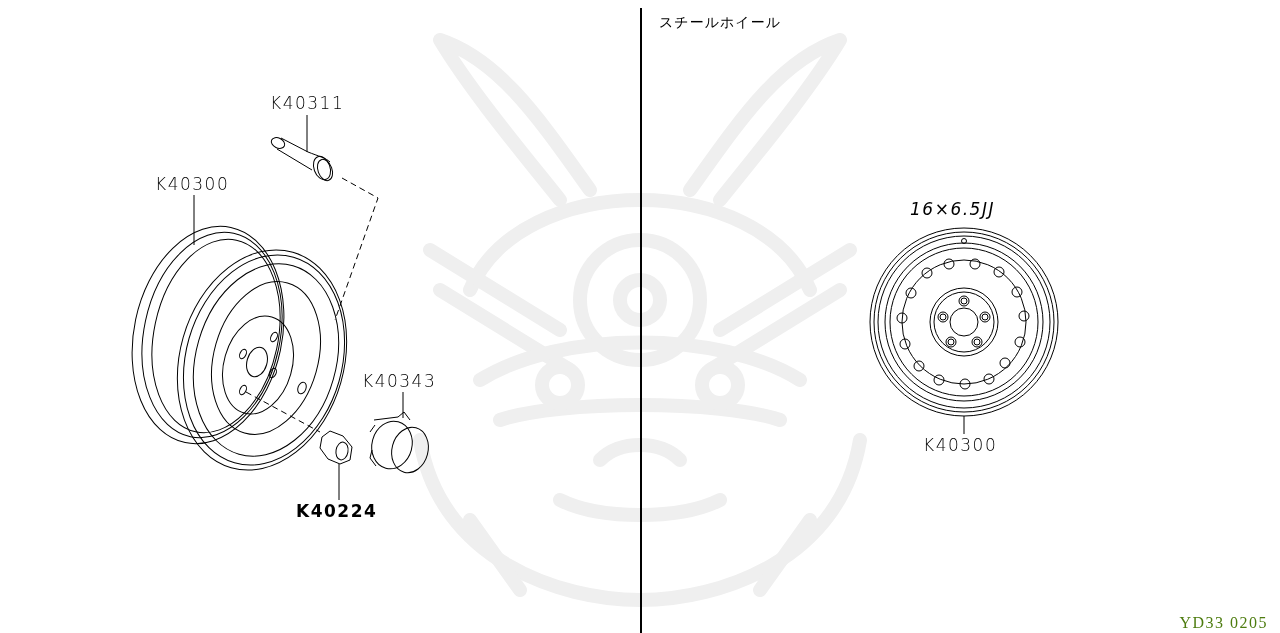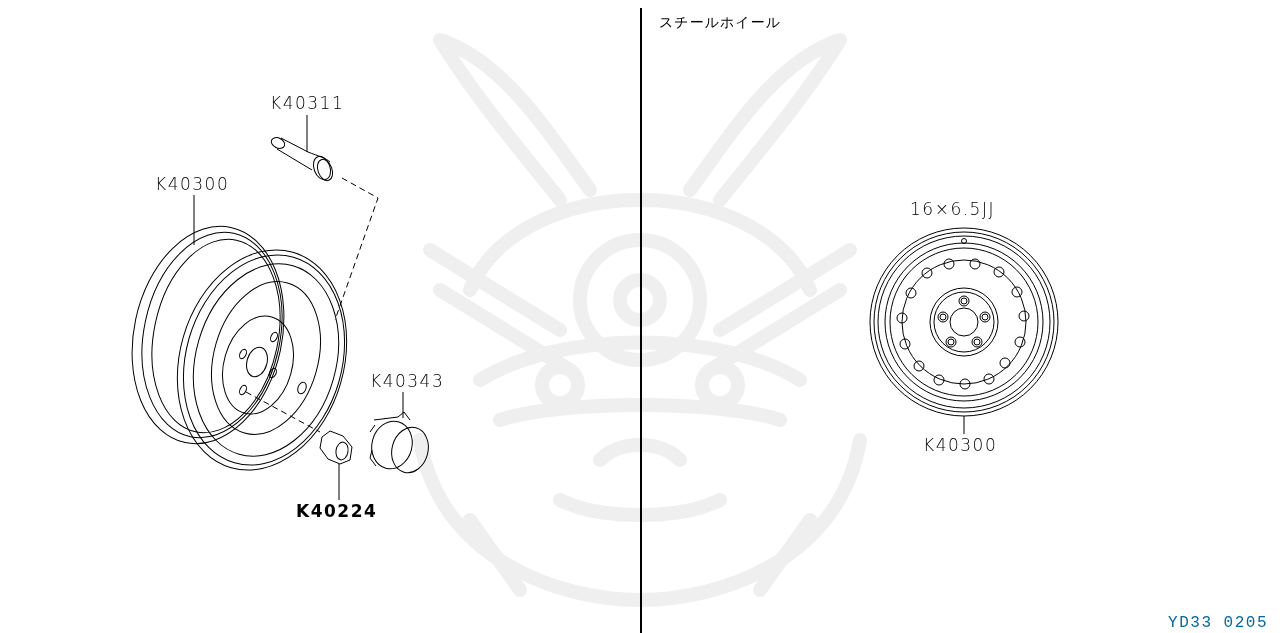--- a/index.html
+++ b/index.html
@@ -4,21 +4,21 @@
 <style>
   html, body { margin: 0; padding: 0; background: #ffffff; }
   body { width: 1280px; height: 633px; position: relative; overflow: hidden;
          font-family: "DejaVu Sans", sans-serif; }
   .canvas { position: absolute; left: 0; top: 0; width: 1280px; height: 633px; }
   .label { position: absolute; font-family: "DejaVu Sans", sans-serif; font-size: 17px;
            color: #000; letter-spacing: 1.5px; line-height: 1; white-space: nowrap; font-weight: 300; text-align: right; }
   .title-jp { position: absolute; left: 651px; top: 14px; font-size: 14px; color: #000;
               letter-spacing: 1px; font-family: "DejaVu Sans", sans-serif; margin-left: 8px; }
   .code { position: absolute; right: 12px; top: 614px; font-size: 16px; letter-spacing: 1.5px;
-          font-family: Liberation Mono, monospace; color: #0369a1; }
+          font-family: Liberation Serif, serif; color: #4d7c0f; }
   .divider { position: absolute; left: 640px; top: 8px; width: 1.5px; height: 625px; background: #000; }
   .watermark { position: absolute; left: 0; top: 0; }
   .part { cursor: pointer; }
 </style>
 </head>
 <body>
 
 <div class="canvas">
 
   <svg class="watermark" width="1280" height="633" viewBox="0 0 1280 633">
@@ -149,21 +149,21 @@
         </g>
         <line x1="964" y1="416" x2="964" y2="434"></line>
       </g>
     </g>
   </svg>
 
   <div class="divider"></div>
 
   <div class="label part" style="left:270px; top:95px;">K40311</div>
   <div class="label part" style="left:155px; top:176px;">K40300</div>
-  <div class="label part" style="left:370px; top:373px;">K40343</div>
+  <div class="label part" style="left:362px; top:373px;">K40343</div>
   <div class="label part" style="left:296px; top:503px;font-weight:bold;">K40224</div>
 
   <div class="title-jp">スチールホイール</div>
-  <div class="label" style="left:910px; top:201px;">16×6.5JJ</div>
+  <div class="label" style="left:910px; top:201px;font-style:italic;">16×6.5JJ</div>
   <div class="label part" style="left:923px; top:437px;">K40300</div>
 
   <div class="code">YD33 0205</div>
 </div>
 
 </body></html>

